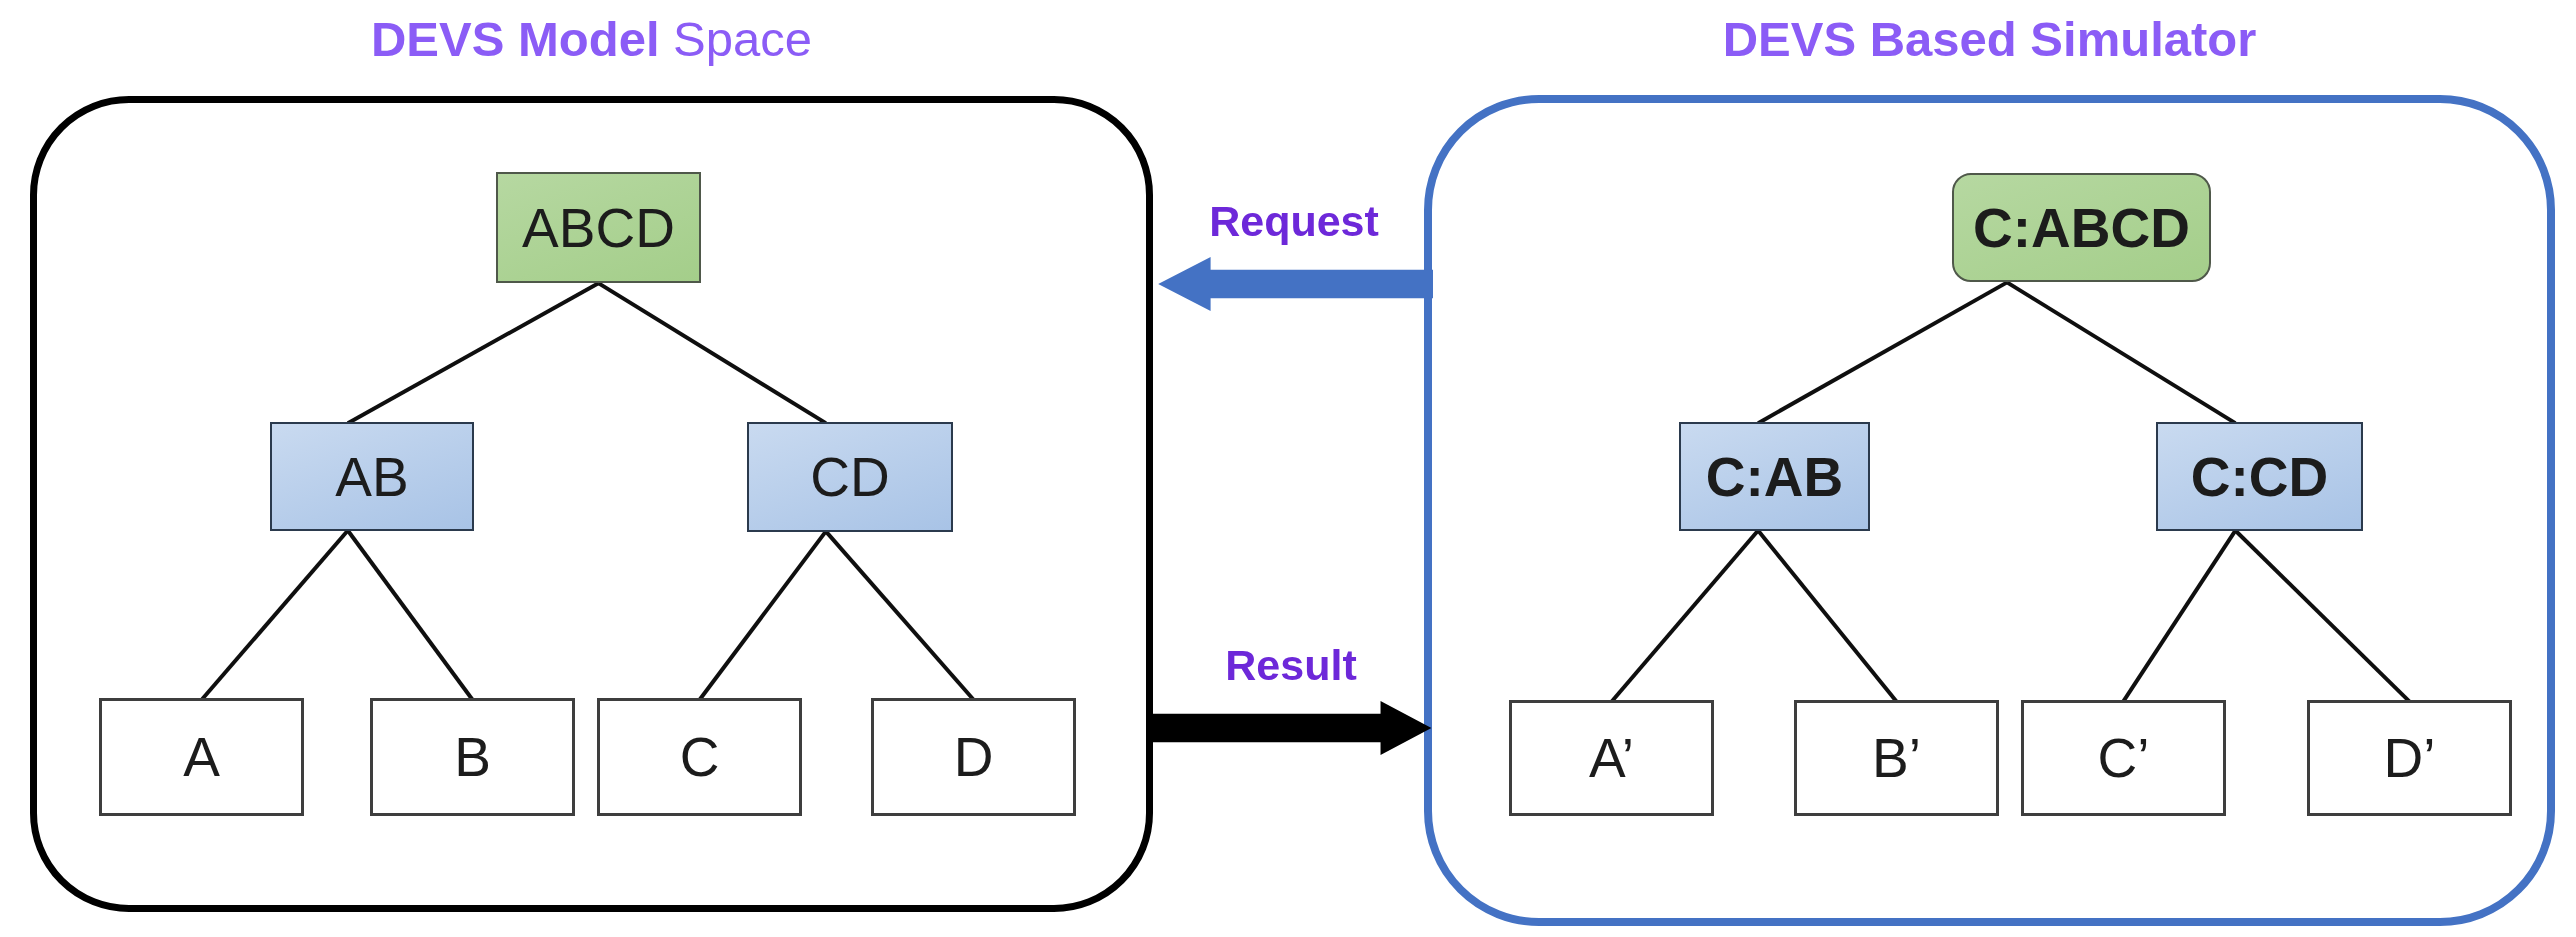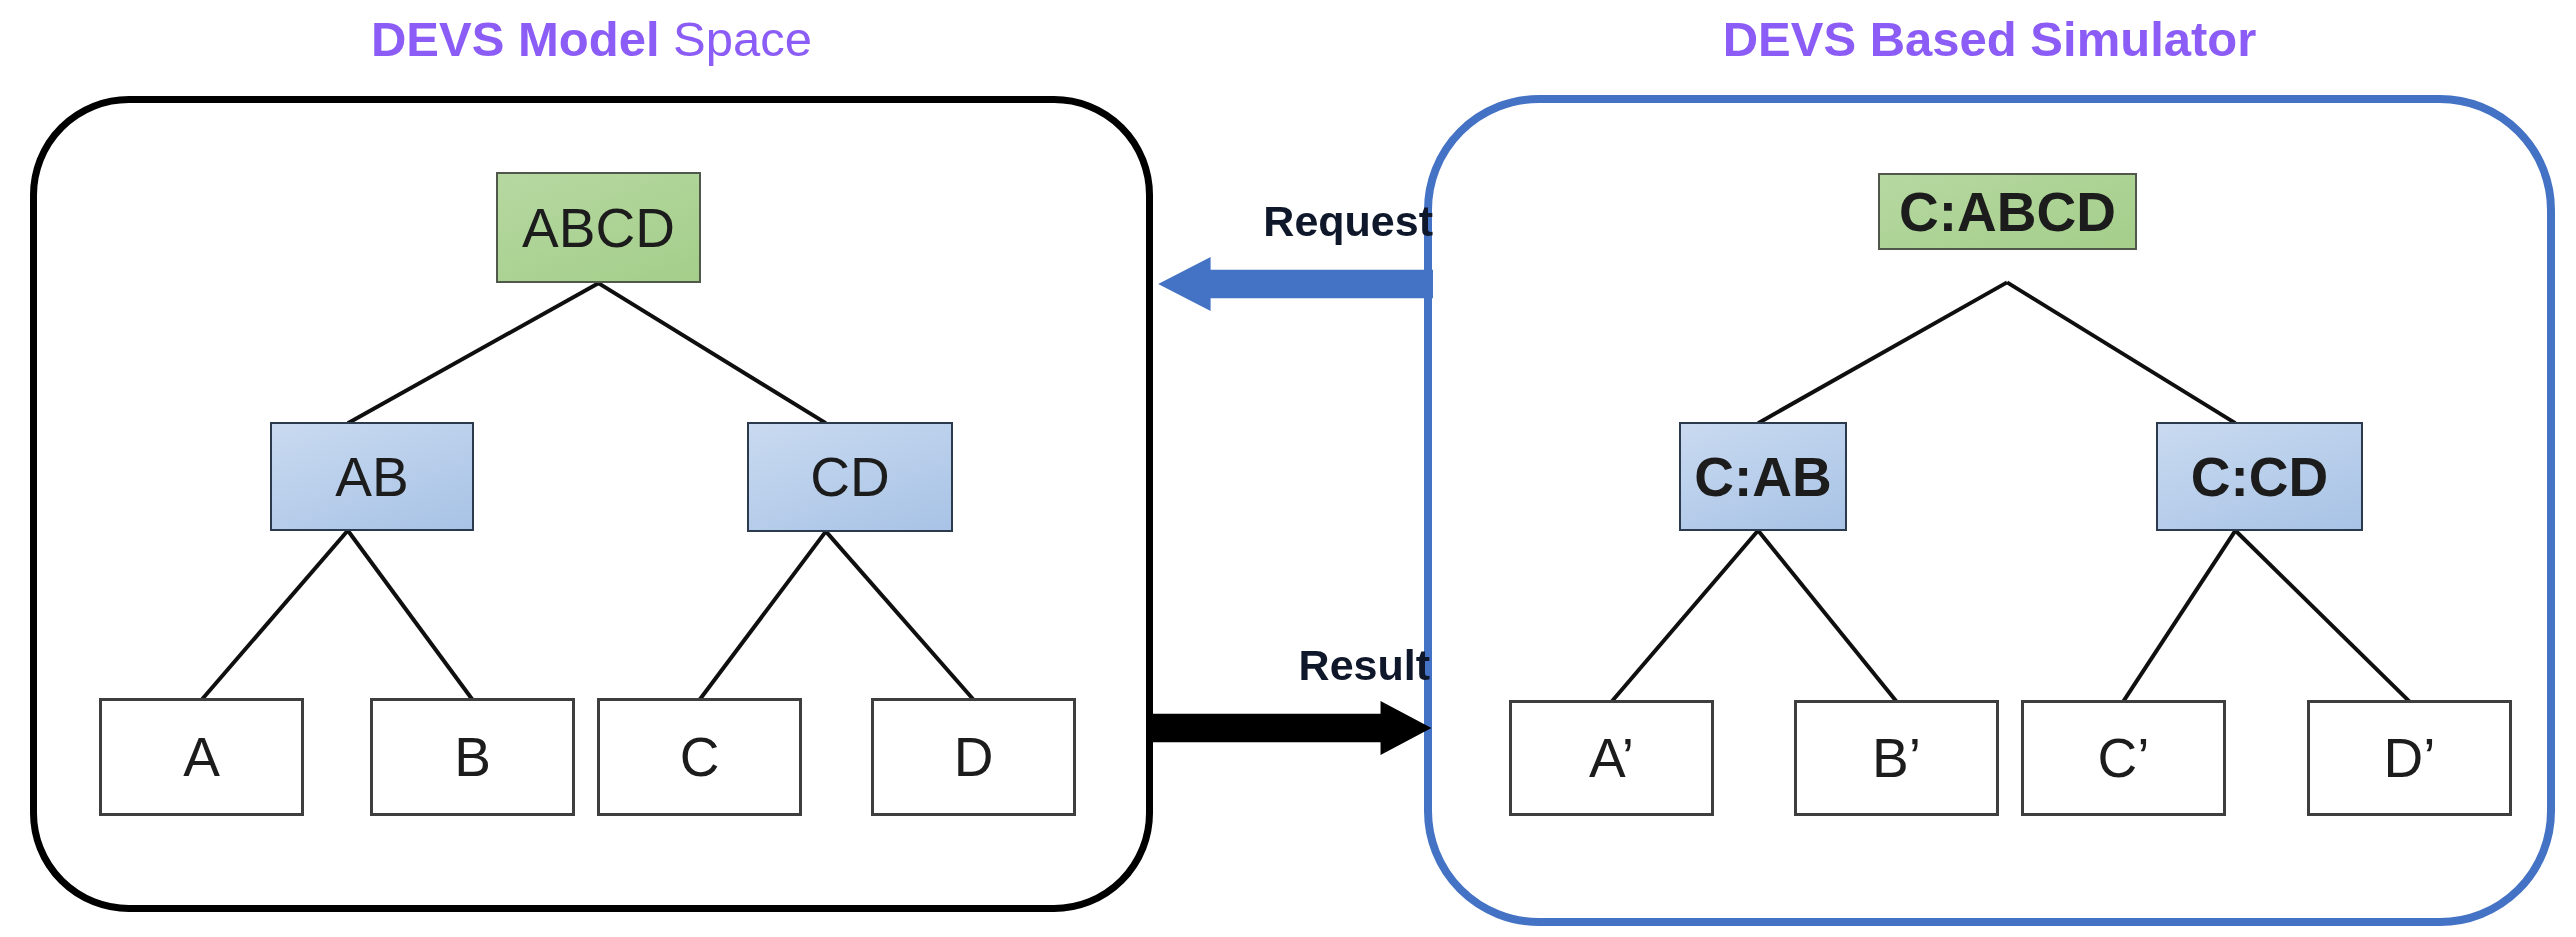--- a/index.html
+++ b/index.html
@@ -71,39 +71,39 @@
   
   .n-abcd { left: 496px;  top: 172px; width: 205px; height: 111px; }
   .n-ab   { left: 246px;  top: 422px; width: 204px; height: 109px; }
   .n-cd   { left: 723px;  top: 422px; width: 206px; height: 110px; }
   .n-a    { left: 99px;  top: 698px; width: 205px; height: 118px; }
   .n-b    { left: 370px;  top: 698px; width: 205px; height: 118px; }
   .n-c    { left: 597px;  top: 698px; width: 205px; height: 118px; }
   .n-d    { left: 871px; top: 698px; width: 205px; height: 118px; }
 
   
-  .n-cabcd { left: 1878px; top: 173px; width: 259px; height: 77px; }
-  .n-cab   { left: 1655px; top: 422px; width: 168px; height: 109px; text-align: right; }
+  .n-cabcd { left: 1952px; top: 173px; width: 259px; height: 109px; border-radius: 19px; }
+  .n-cab   { left: 1655px; top: 422px; width: 191px; height: 109px; text-align: right; }
   .n-ccd   { left: 2132px; top: 422px; width: 207px; height: 109px; }
   .n-ap    { left: 1509px; top: 700px; width: 205px; height: 116px; }
   .n-bp    { left: 1794px; top: 700px; width: 205px; height: 116px; }
   .n-cp    { left: 2021px; top: 700px; width: 205px; height: 116px; }
   .n-dp    { left: 2307px; top: 700px; width: 205px; height: 116px; }
 
   .arrow-svg { position: absolute; }
   .arrow-request { left: 1155px; top: 252px; }
   .arrow-result  { left: 1150px; top: 696px; }
 
   .arrow-label {
     position: absolute;
     width: 278px;
-    text-align: right;
+    text-align: center;
     font-size: 43px;
     font-weight: bold;
-    color: #0f172a;
+    color: #6d28d9;
     white-space: nowrap;
   }
   .lbl-request { left: 1155px; top: 197px; }
   .lbl-result  { left: 1152px; top: 641px; }
 </style>
 </head>
 <body>
 
 <div class="canvas">
 

